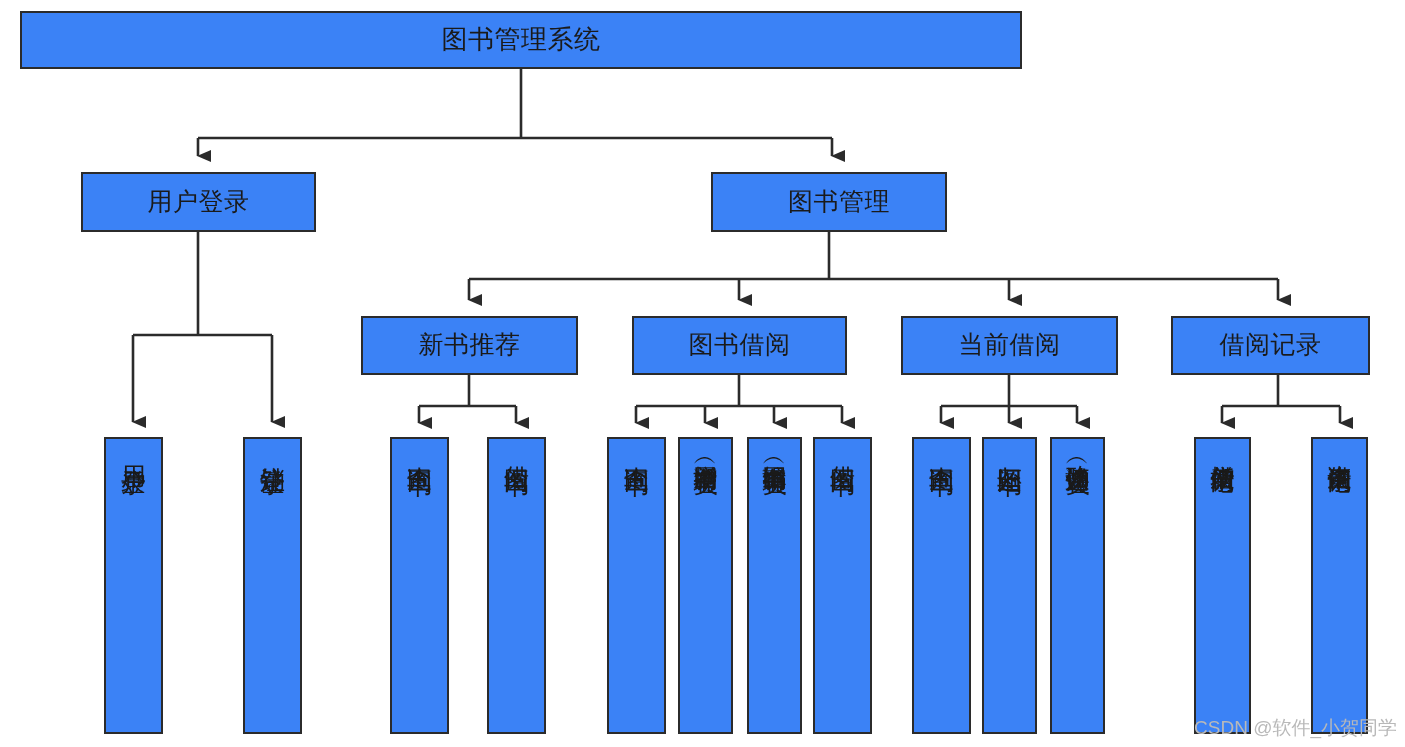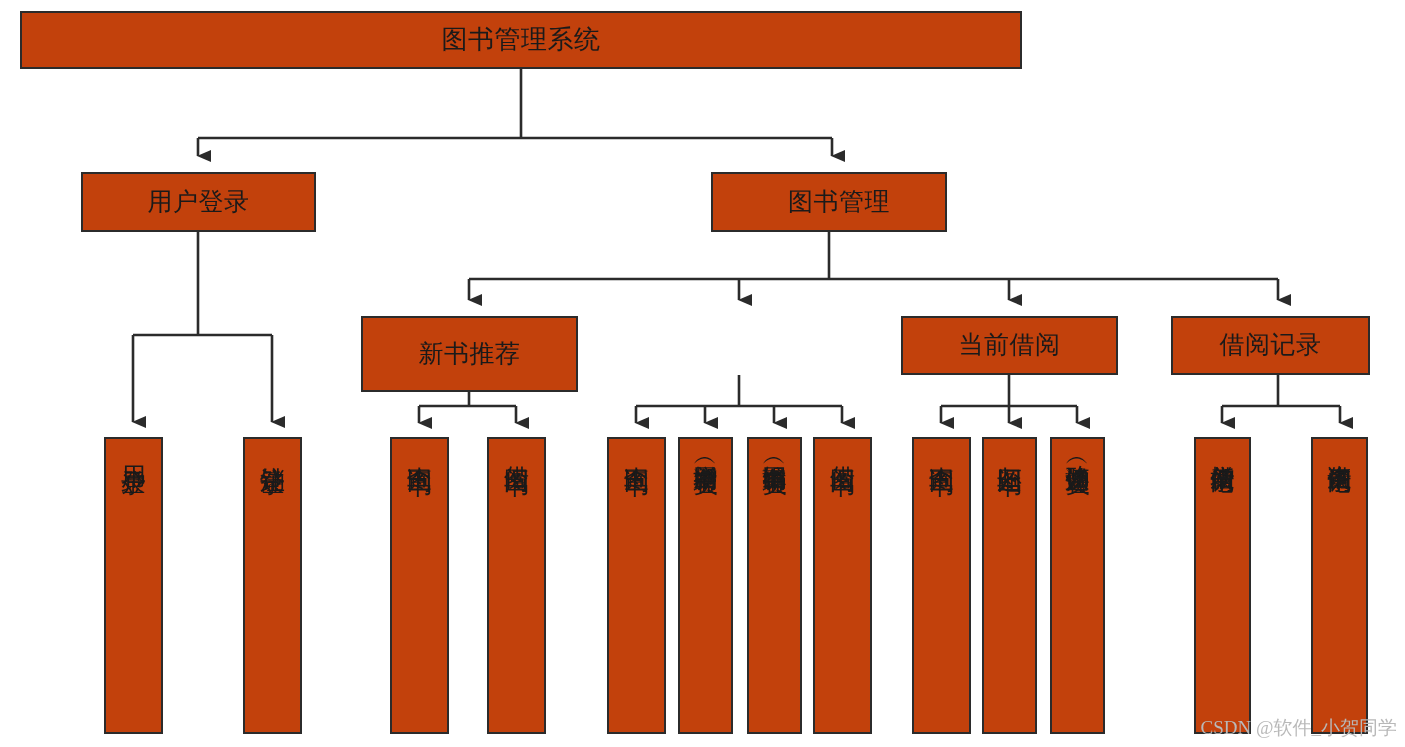--- a/index.html
+++ b/index.html
@@ -23,21 +23,21 @@
     left: 0;
     top: 0;
     width: 1405px;
     height: 747px;
     pointer-events: none;
   }
   .node {
     position: absolute;
     box-sizing: border-box;
     border: 2.4px solid #2b2b2b;
-    background: #c2410c;
+    background: #3b82f6;
     display: flex;
     align-items: center;
     justify-content: center;
     color: #1a1a1a;
     z-index: 2;
   }
   .node .label {
     display: block;
     text-align: center;
     line-height: 1.06;
@@ -70,21 +70,21 @@
     letter-spacing: 1px;
   }
   .watermark {
     position: absolute;
     right: 8px;
     bottom: 6px;
     font-size: 19px;
     color: #b9b9b9;
     white-space: nowrap;
     z-index: 5;
-    font-family: Liberation Serif, serif;
+    font-family: Liberation Sans, sans-serif;
   }
 </style>
 </head>
 <body>
 
 <div id="canvas">
 
   <svg id="wires" viewBox="0 0 1405 747" xmlns="http://www.w3.org/2000/svg">
     <defs>
       <marker id="arrow" viewBox="0 0 12 14" refX="6" refY="13" markerWidth="12" markerHeight="14" orient="auto-start-reverse" markerUnits="userSpaceOnUse">
@@ -140,22 +140,25 @@
     <span class="label">图书管理系统</span>
   </div>
 
   <div class="node horiz" style="left:81px; top:172px; width:235px; height:60px;">
     <span class="label">用户登录</span>
   </div>
   <div class="node horiz" style="left:711px; top:172px; width:236px; height:60px;padding-left:20px;">
     <span class="label">图书管理</span>
   </div>
 
-  <div class="node horiz" style="left:361px; top:316px; width:217px; height:76px;">
+  <div class="node horiz" style="left:361px; top:316px; width:217px; height:59px;">
     <span class="label">新书推荐</span>
+  </div>
+  <div class="node horiz" style="left:632px; top:316px; width:215px; height:59px;">
+    <span class="label">图书借阅</span>
   </div>
   <div class="node horiz" style="left:901px; top:316px; width:217px; height:59px;">
     <span class="label">当前借阅</span>
   </div>
   <div class="node horiz" style="left:1171px; top:316px; width:199px; height:59px;">
     <span class="label">借阅记录</span>
   </div>
 
   <div class="node vert" style="left:104px; top:437px; width:59px; height:297px;">
     <span class="label">用户登录</span>

